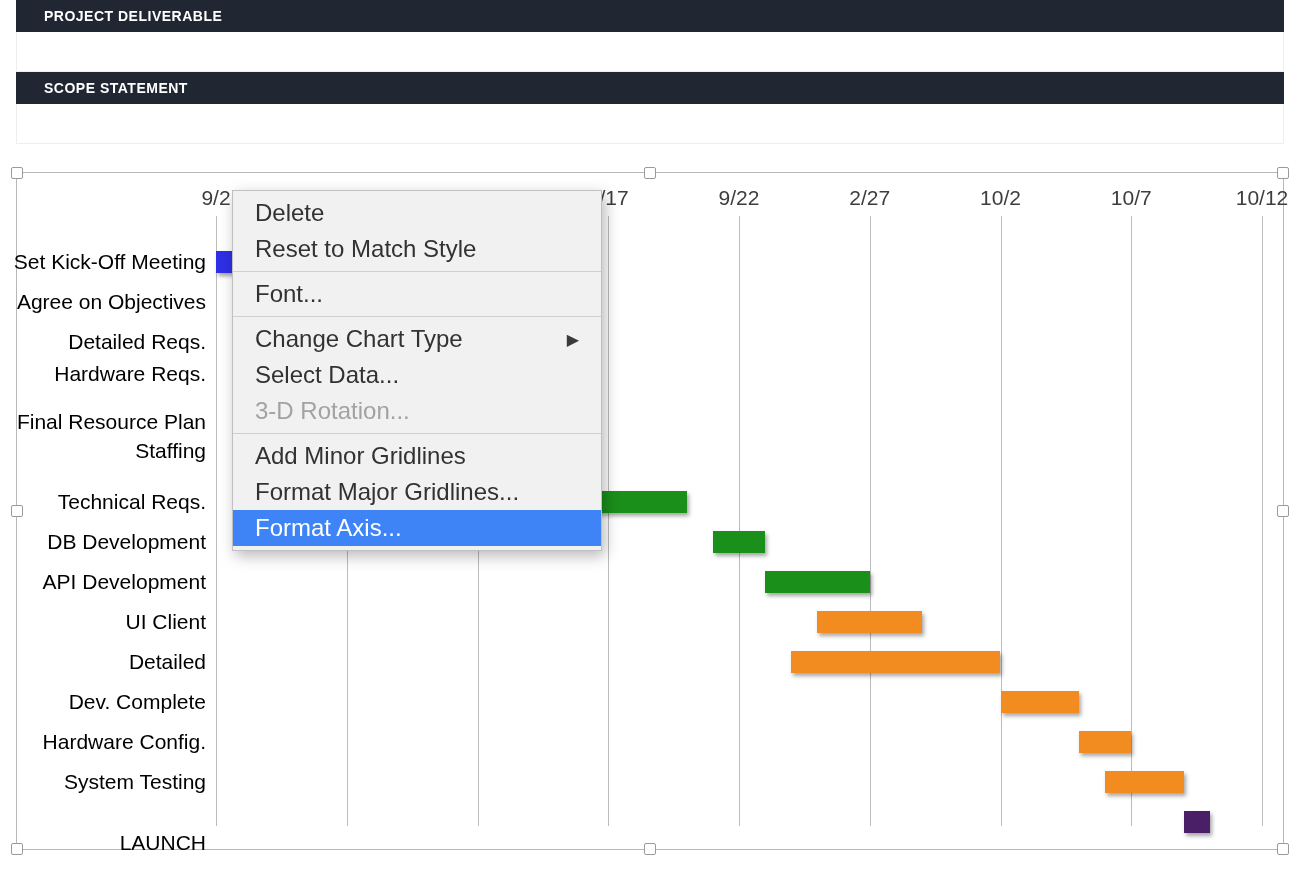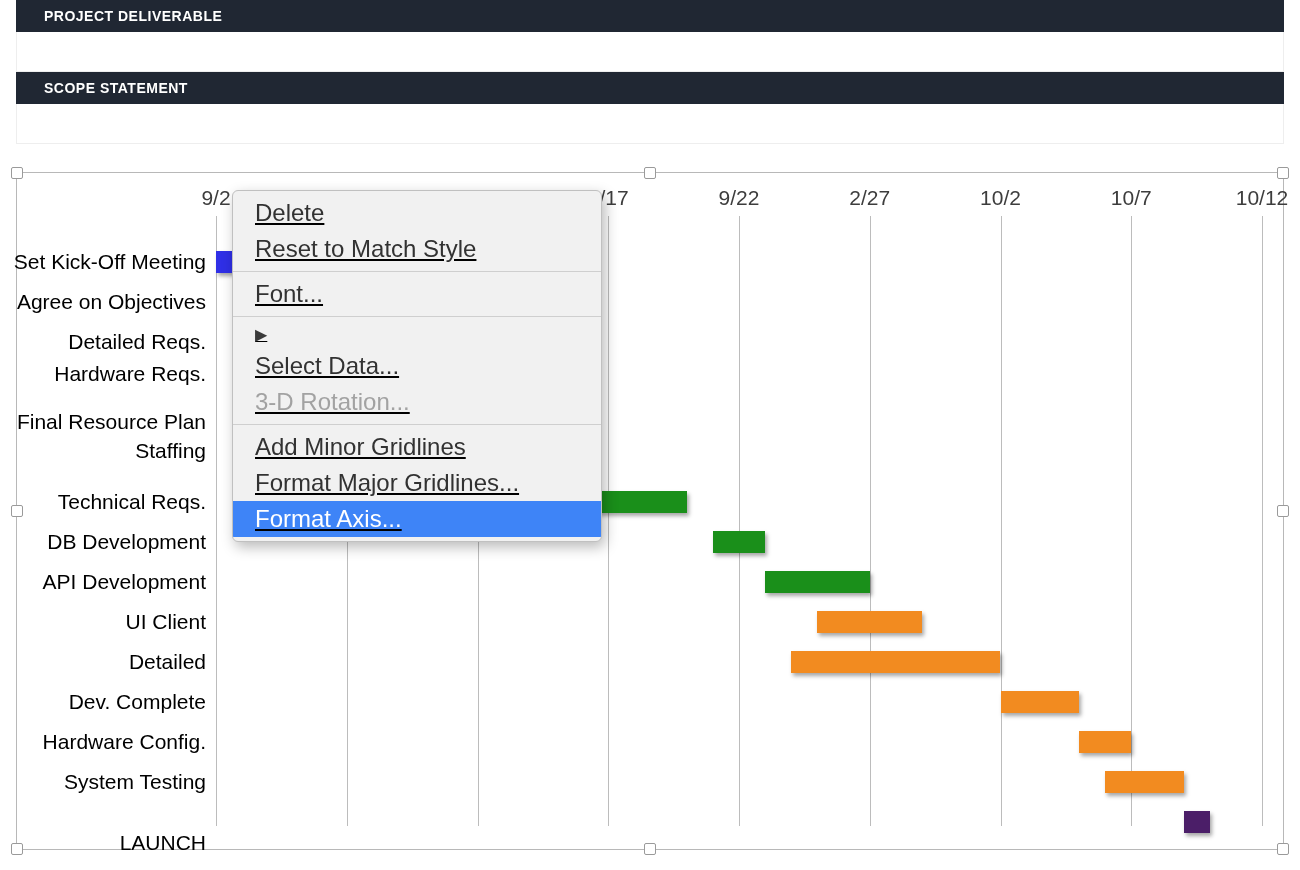--- a/index.html
+++ b/index.html
@@ -118,25 +118,24 @@
   .c-purple { background: #4b1e68; }
 
   
   #context-menu {
     position: absolute;
     left: 232px;
     top: 190px;
     width: 370px;
     background: #f1f1f1;
     border: 1px solid #c0c0c0;
-    border-radius: 6px;
+    border-radius: 0;
     box-shadow: 3px 5px 14px rgba(0,0,0,.28);
     overflow: hidden;
     z-index: 10;
-    text-decoration: underline;
   }
   .menu-group {
     border-bottom: 1px solid #cfcfcf;
     padding: 4px 0;
   }
   .menu-group:last-child { border-bottom: none; }
   .menu-item {
     font-size: 24px;
     color: #323232;
     padding: 4px 22px;
@@ -242,20 +241,21 @@
         <span>Reset to Match Style</span>
       </div>
   </div>
   <div class="menu-group">
     <div class="menu-item">
         <span>Font...</span>
       </div>
   </div>
   <div class="menu-group">
     <div class="menu-item">
+      <span>Change Chart Type</span>
       <span class="submenu-arrow">▶</span>
     </div>
     <div class="menu-item">
         <span>Select Data...</span>
       </div>
     <div class="menu-item disabled">
         <span>3-D Rotation...</span>
       </div>
   </div>
   <div class="menu-group">

